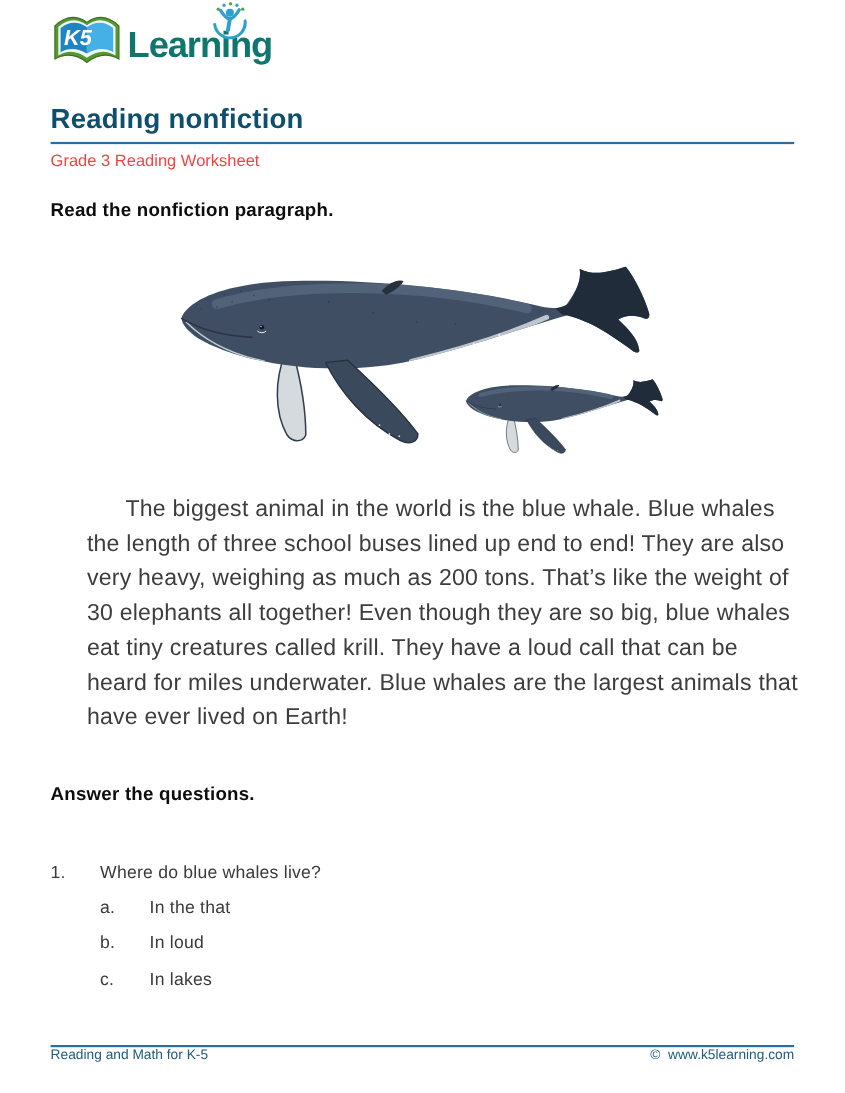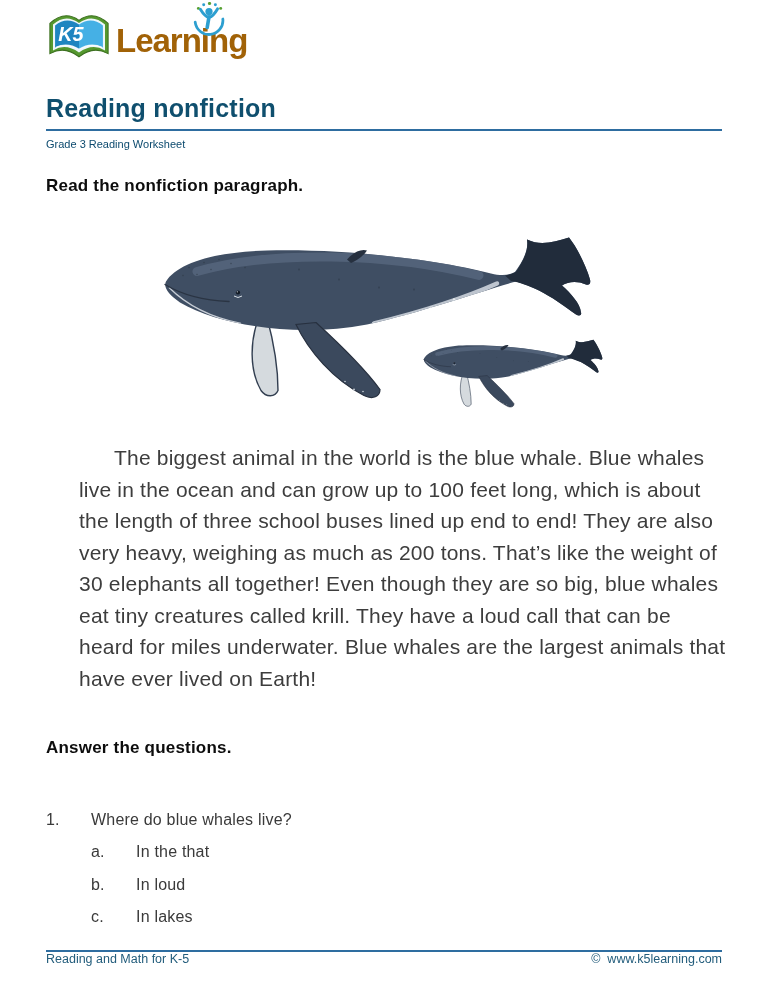--- a/index.html
+++ b/index.html
@@ -9,33 +9,33 @@
     font-family:"Liberation Sans", sans-serif;
     color:#222; position:relative; overflow:hidden;
   }
   .page { position:relative; width:768px; height:862px; background:#fff; }
   .content { padding:0 46px; }
 
   
   .logo { display:flex; align-items:center; padding-top:12px; height:62px; position:relative; }
   .logo-book { width:66px; height:52px; }
   .logo-word {
-    font-size:33px; font-weight:bold; color:#a16207;
+    font-size:33px; font-weight:bold; color:#0f766e;
     letter-spacing:-1px; margin-left:4px; line-height:1;
     position:relative; top:3px;
   }
   .person-badge { position:absolute; left:145px; top:2px; width:36px; height:34px; }
 
   
   .title {
     color:#0f4f6e; font-size:25px; font-weight:bold;
     margin:32px 0 6px 0; letter-spacing:0.2px;
   }
   .rule { border:none; border-top:2px solid #2e6da0; margin:0 0 7px 0; }
-  .subtitle { color:#0c4a6e; font-size:11px; }
+  .subtitle { color:#ef4444; font-size:15px; }
 
   .instruction {
     margin-top:26px; font-size:17px; font-weight:bold; color:#0d0d0d;
     letter-spacing:0.2px;
   }
 
   
   .figure { margin:32px auto 0 auto; width:470px; height:188px; position:relative; }
 
   
@@ -185,21 +185,20 @@
             <circle cx="214" cy="162" r="0.8" fill="#cfd6dc"></circle>
           </g>
         </defs>
         <use href="#whale"></use>
         <use href="#whale" transform="translate(268,107) scale(0.42)"></use>
       </svg>
     </div>
 
     <div class="paragraph">
       <div class="p-line indent">The biggest animal in the world is the blue whale. Blue whales</div>
-      <div class="p-line">live in the ocean and can grow up to 100 feet long, which is about</div>
       <div class="p-line">the length of three school buses lined up end to end! They are also</div>
       <div class="p-line">very heavy, weighing as much as 200 tons. That’s like the weight of</div>
       <div class="p-line">30 elephants all together! Even though they are so big, blue whales</div>
       <div class="p-line">eat tiny creatures called krill. They have a loud call that can be</div>
       <div class="p-line">heard for miles underwater. Blue whales are the largest animals that</div>
       <div class="p-line">have ever lived on Earth!</div>
     </div>
 
     <div class="answer-heading">Answer the questions.</div>
 

